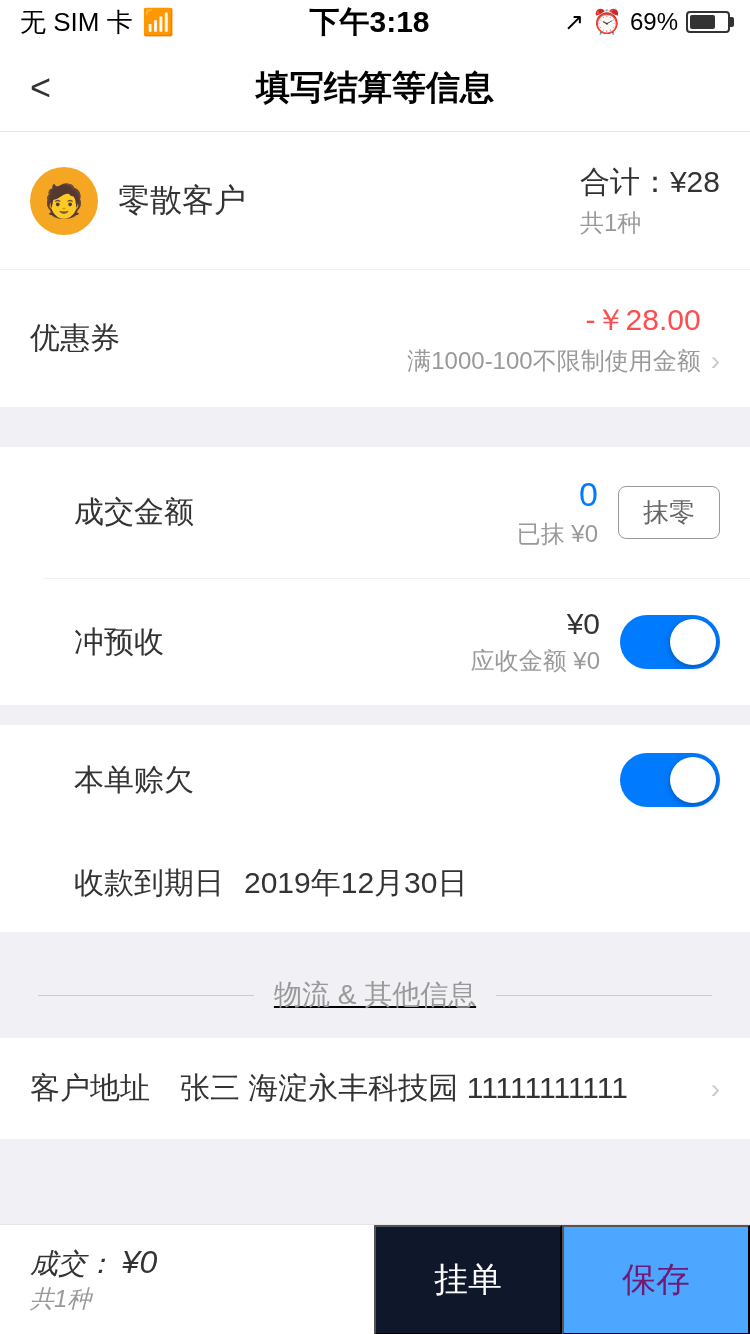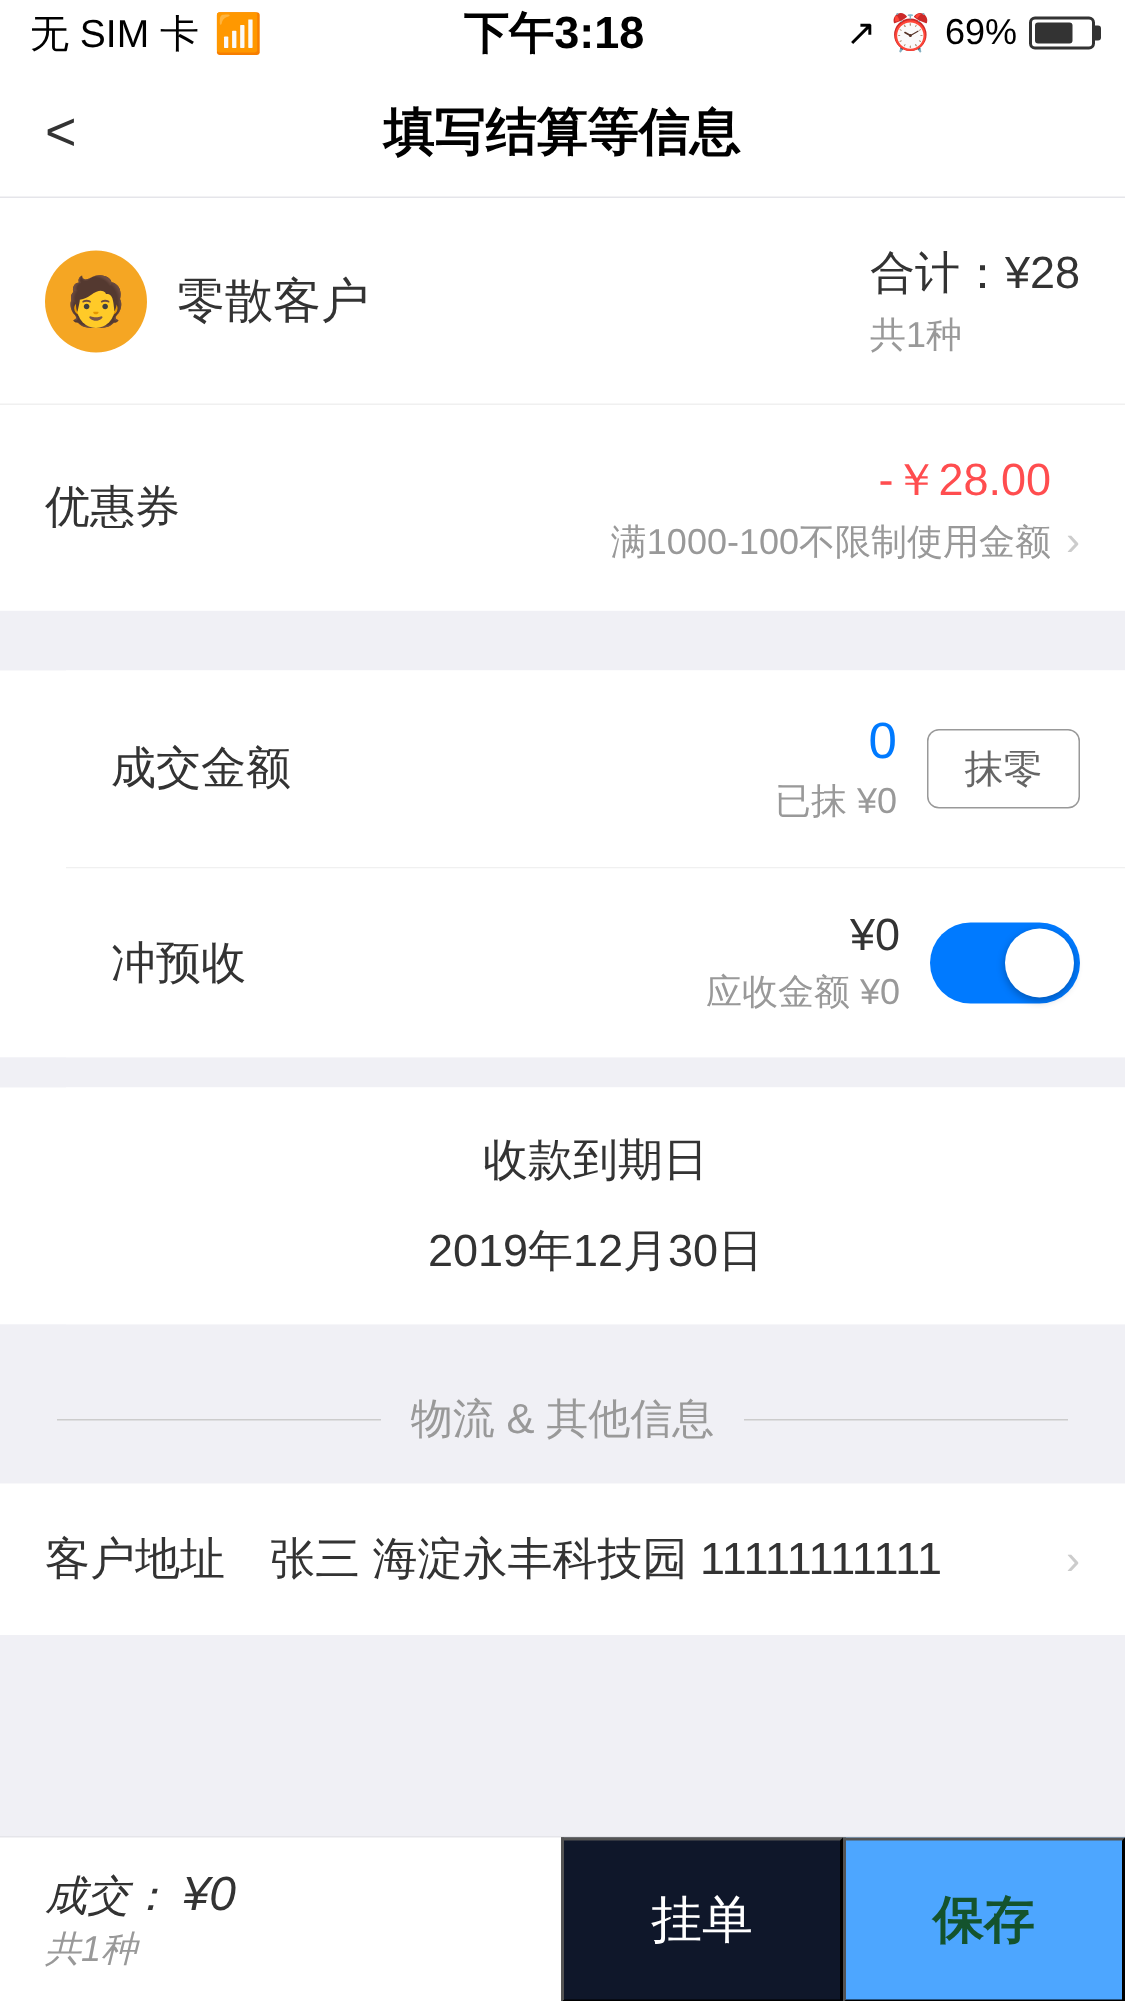--- a/index.html
+++ b/index.html
@@ -180,34 +180,34 @@
       justify-content: space-between;
     }
 
     
     .due-date-row {
       background: white;
       padding: 28px 30px;
       display: flex;
       align-items: center;
       gap: 20px;
-      flex-direction: column;
     }
     .due-date-label { font-size: 30px; color: #333; }
     .due-date-value { font-size: 30px; color: #333; }
 
     
     .logistics-header {
       background: #f0f0f5;
       padding: 24px 38px;
       text-align: center;
       display: flex;
       align-items: center;
       justify-content: center;
       gap: 20px;
+      text-decoration: underline;
     }
     .logistics-line { flex: 1; height: 1px; background: #ccc; }
     .logistics-text { font-size: 28px; color: #999; }
 
     
     .address-row {
       background: white;
       padding: 30px 30px;
       display: flex;
       align-items: center;
@@ -245,23 +245,23 @@
       font-weight: 500;
       display: flex;
       align-items: center;
       justify-content: center;
       cursor: pointer;
     }
     .btn-save {
       width: 188px;
       height: 110px;
       background: #4da6ff;
-      color: #14532d;
+      color: #701a75;
       font-size: 34px;
-      font-weight: 700;
+      font-weight: 400;
       display: flex;
       align-items: center;
       justify-content: center;
       cursor: pointer;
     }
   </style>
 </head>
 <body>
 
 <div class="status-bar">
@@ -337,20 +337,26 @@
         <div class="toggle-switch">
           <div class="toggle-knob"></div>
         </div>
       </div>
     </div>
   </div>
 
   <div class="gray-divider"></div>
 
   <div class="form-section">
+    <div class="toggle-row">
+      <span class="form-label">本单赊欠</span>
+      <div class="toggle-switch">
+        <div class="toggle-knob"></div>
+      </div>
+    </div>
 
     <div class="due-date-row">
       <span class="due-date-label">收款到期日</span>
       <span class="due-date-value">2019年12月30日</span>
     </div>
   </div>
 
   <div class="gray-divider"></div>
 
   <div class="logistics-header">

